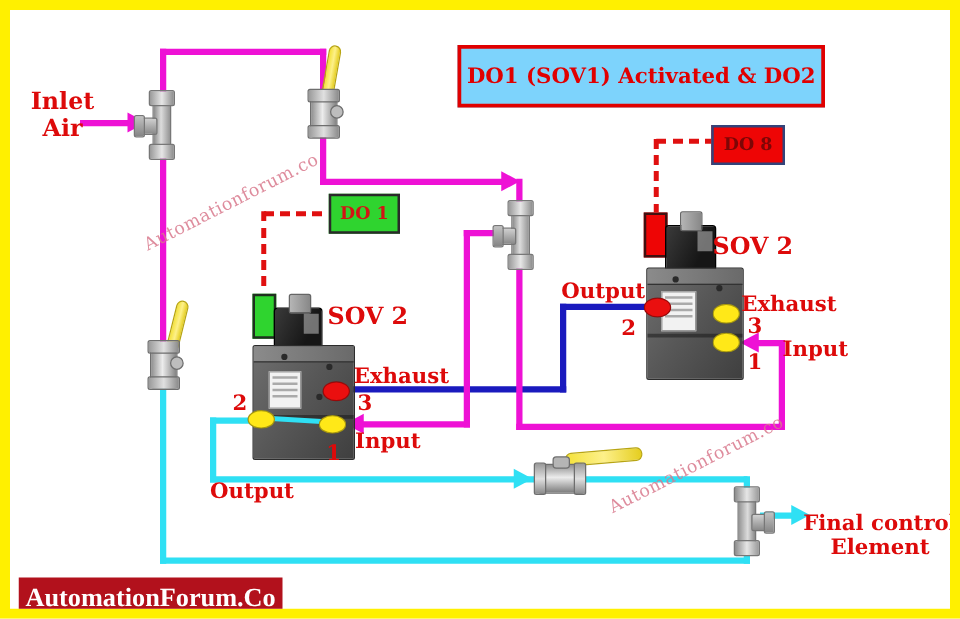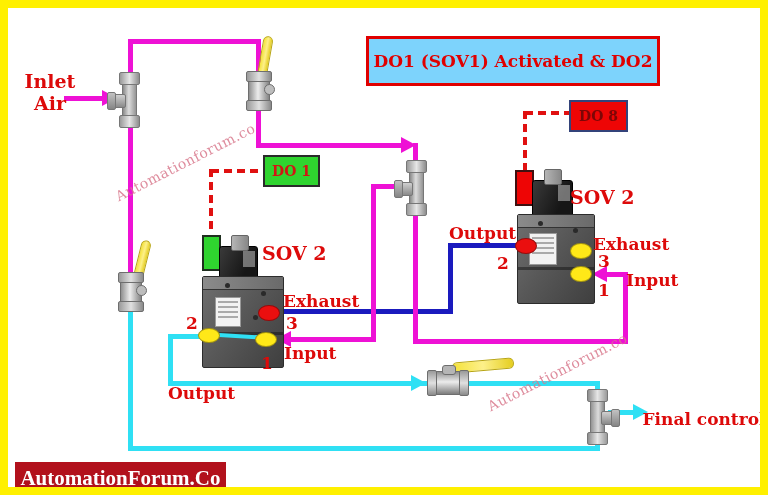--- a/index.html
+++ b/index.html
@@ -236,20 +236,21 @@
   <div class="lbl f18" style="left:441px;top:215px;">Output</div>
   <div class="lbl f18" style="left:489px;top:245px;">2</div>
   <div class="lbl f18" style="left:585px;top:226px;">Exhaust</div>
   <div class="lbl f18" style="left:590px;top:243px;">3</div>
   <div class="lbl f18" style="left:618px;top:262px;">Input</div>
   <div class="lbl f18" style="left:590px;top:272px;">1</div>
 
   <div class="lbl f18" style="left:632px;top:383px;width:128px;text-align:center;line-height:19px;white-space:normal;">
     <br>
     <span>Final control</span><br>
+    <span>Element</span>
   </div>
 
   <div class="wm" style="left:100px;top:146px;">Automationforum.co</div>
   <div class="wm" style="left:472px;top:356px;">Automationforum.co</div>
 
   <div class="banner">AutomationForum.Co</div>
 
 </div>
 
 </body></html>

